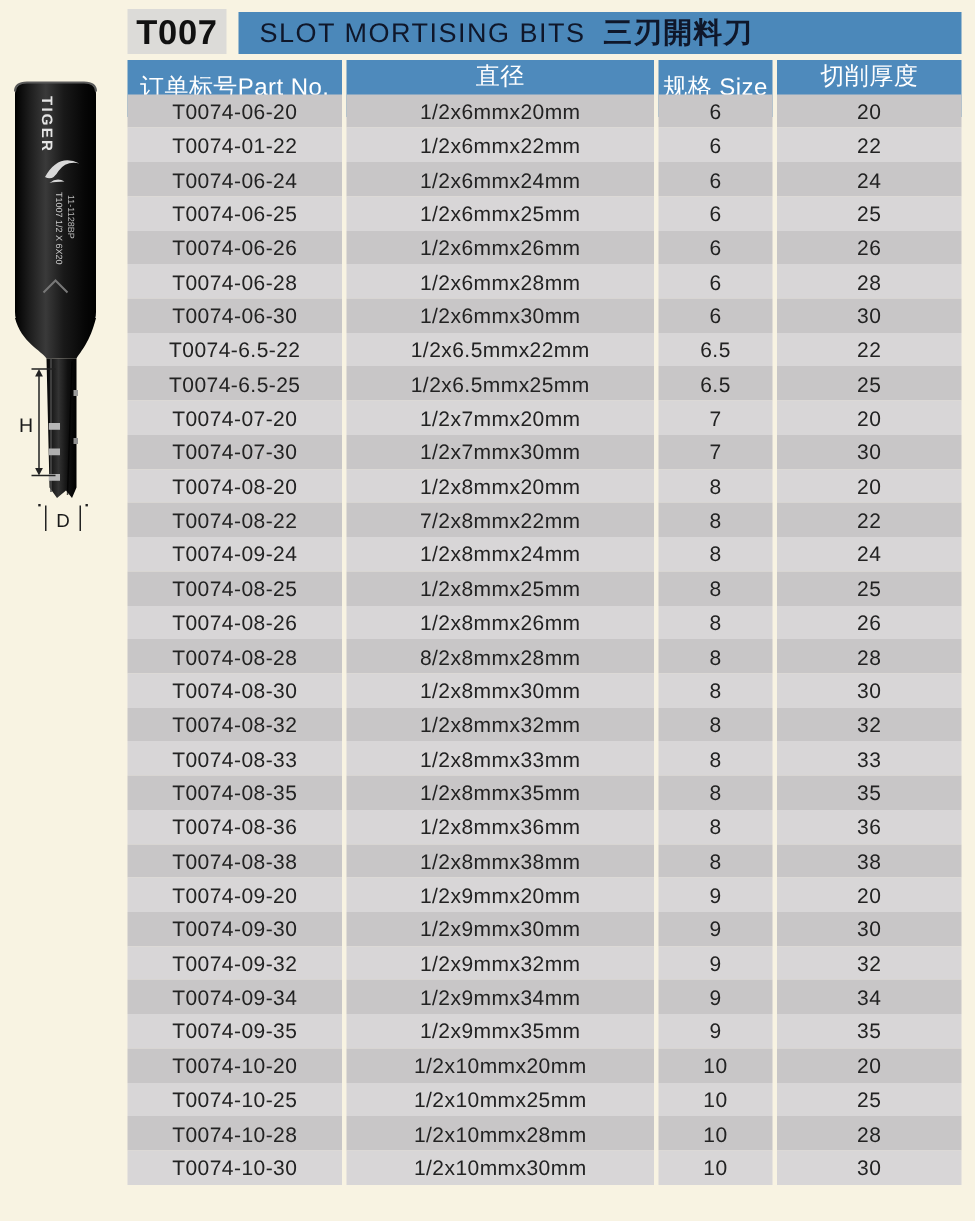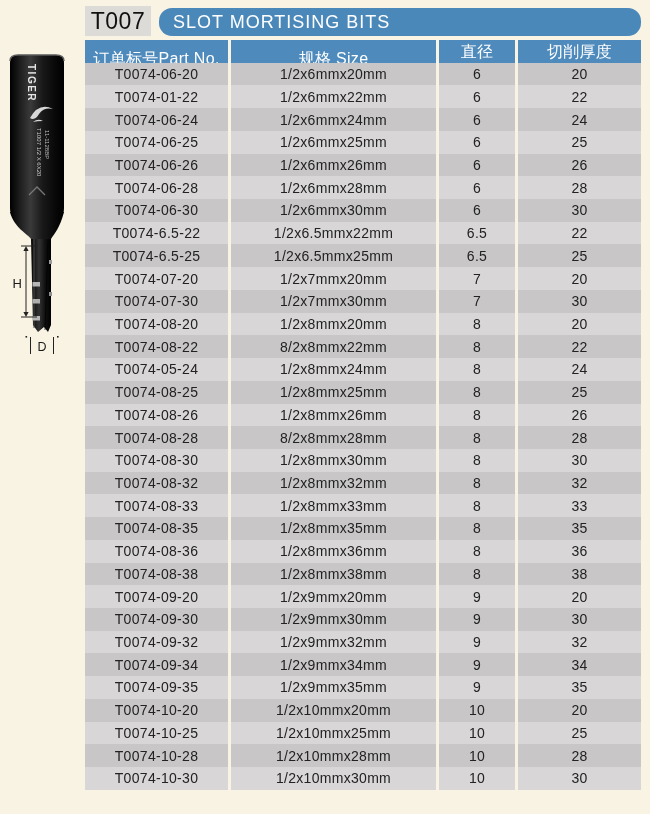--- a/index.html
+++ b/index.html
@@ -8,28 +8,27 @@
     background:#f8f3e2;
     font-family:"Liberation Sans", sans-serif;
   }
   .page{position:absolute;inset:0;}
 
   
   .code-badge{
     position:absolute;left:85px;top:6px;width:66px;height:30px;
     background:#dcdbd8;color:#111;
     display:flex;align-items:center;justify-content:center;
-    font-size:23px;font-weight:normal;letter-spacing:.5px;
+    font-size:23px;font-weight:bold;letter-spacing:.5px;
   }
   .title-bar{
     position:absolute;left:159px;top:8px;width:482px;height:28px;
-    background:#4b88ba;color:#ffffff;
+    background:#4b88ba;color:#0f172a;
     display:flex;align-items:center;gap:12px;padding-left:14px;box-sizing:border-box;
     white-space:nowrap;
-    border-radius:13px;
   }
   .title-en{font-size:18px;letter-spacing:1px;}
   .title-zh{font-size:19px;font-weight:bold;letter-spacing:1px;}
 
   
   .catalog-table{
     position:absolute;left:85px;top:40px;width:556px;
     display:grid;
     grid-template-columns:143px 205px 76px 123px;
     column-gap:3px;row-gap:0;
@@ -116,32 +115,33 @@
       <line x1="53.5" y1="289" x2="53.5" y2="306"></line>
       <rect x="25.5" y="288" width="1.6" height="1.6" fill="#222" stroke="none"></rect>
       <rect x="57" y="288" width="1.6" height="1.6" fill="#222" stroke="none"></rect>
     </g>
     <text x="42" y="303" text-anchor="middle" font-size="12.5" fill="#1a1a1a" font-family="Liberation Sans, sans-serif">D</text>
   </svg>
 
   <div class="code-badge">T007</div>
   <div class="title-bar">
     <span class="title-en">SLOT MORTISING BITS</span>
+    <span class="title-zh">三刃開料刀</span>
   </div>
 
   <div class="catalog-table" id="catalog-table">
     <div class="th">
       <span class="lbl">订单标号Part No.</span>
-    </div>
-    <div class="th">
-      <span class="lbl">规格 Size</span>
     </div>
     <div class="th">
       <span class="lbl">直径</span>
       <span class="sub">D</span>
+    </div>
+    <div class="th">
+      <span class="lbl">规格 Size</span>
     </div>
     <div class="th">
       <span class="lbl">切削厚度</span>
       <span class="sub">H</span>
     </div>
 
   <div class="td odd">T0074-06-20</div>
       <div class="td odd">1/2x6mmx20mm</div>
       <div class="td odd">6</div>
       <div class="td odd">20</div>
@@ -183,24 +183,24 @@
       <div class="td even">20</div>
       <div class="td odd">T0074-07-30</div>
       <div class="td odd">1/2x7mmx30mm</div>
       <div class="td odd">7</div>
       <div class="td odd">30</div>
       <div class="td even">T0074-08-20</div>
       <div class="td even">1/2x8mmx20mm</div>
       <div class="td even">8</div>
       <div class="td even">20</div>
       <div class="td odd">T0074-08-22</div>
-      <div class="td odd">8/2x8mmx22mm</div>
+      <div class="td odd">7/2x8mmx22mm</div>
       <div class="td odd">8</div>
       <div class="td odd">22</div>
-      <div class="td even">T0074-05-24</div>
+      <div class="td even">T0074-09-24</div>
       <div class="td even">1/2x8mmx24mm</div>
       <div class="td even">8</div>
       <div class="td even">24</div>
       <div class="td odd">T0074-08-25</div>
       <div class="td odd">1/2x8mmx25mm</div>
       <div class="td odd">8</div>
       <div class="td odd">25</div>
       <div class="td even">T0074-08-26</div>
       <div class="td even">1/2x8mmx26mm</div>
       <div class="td even">8</div>

